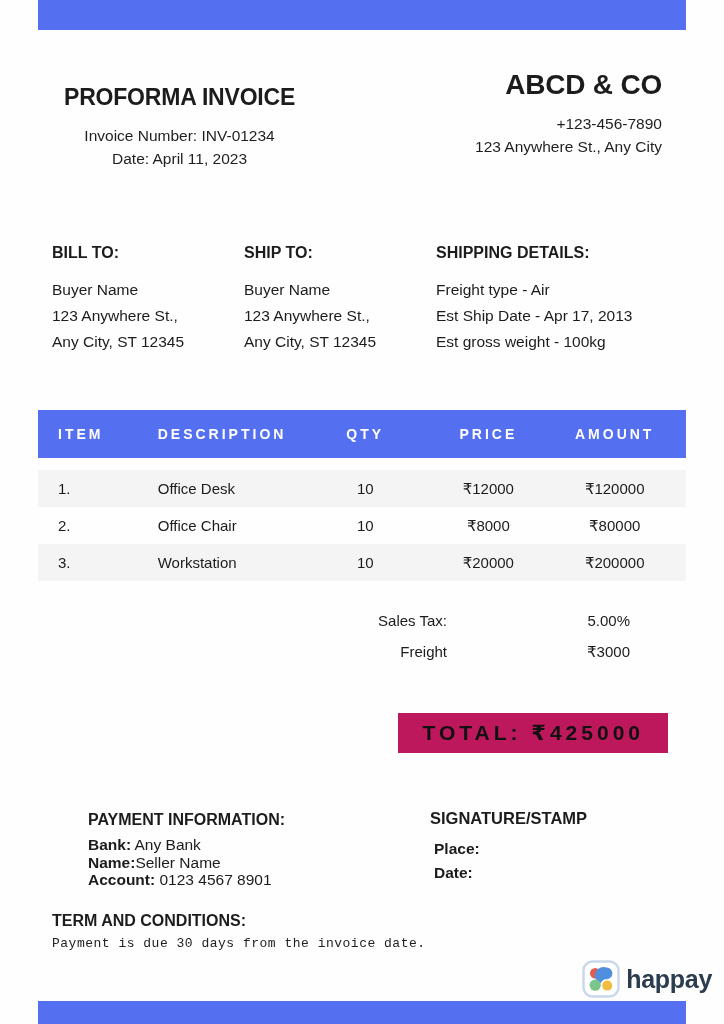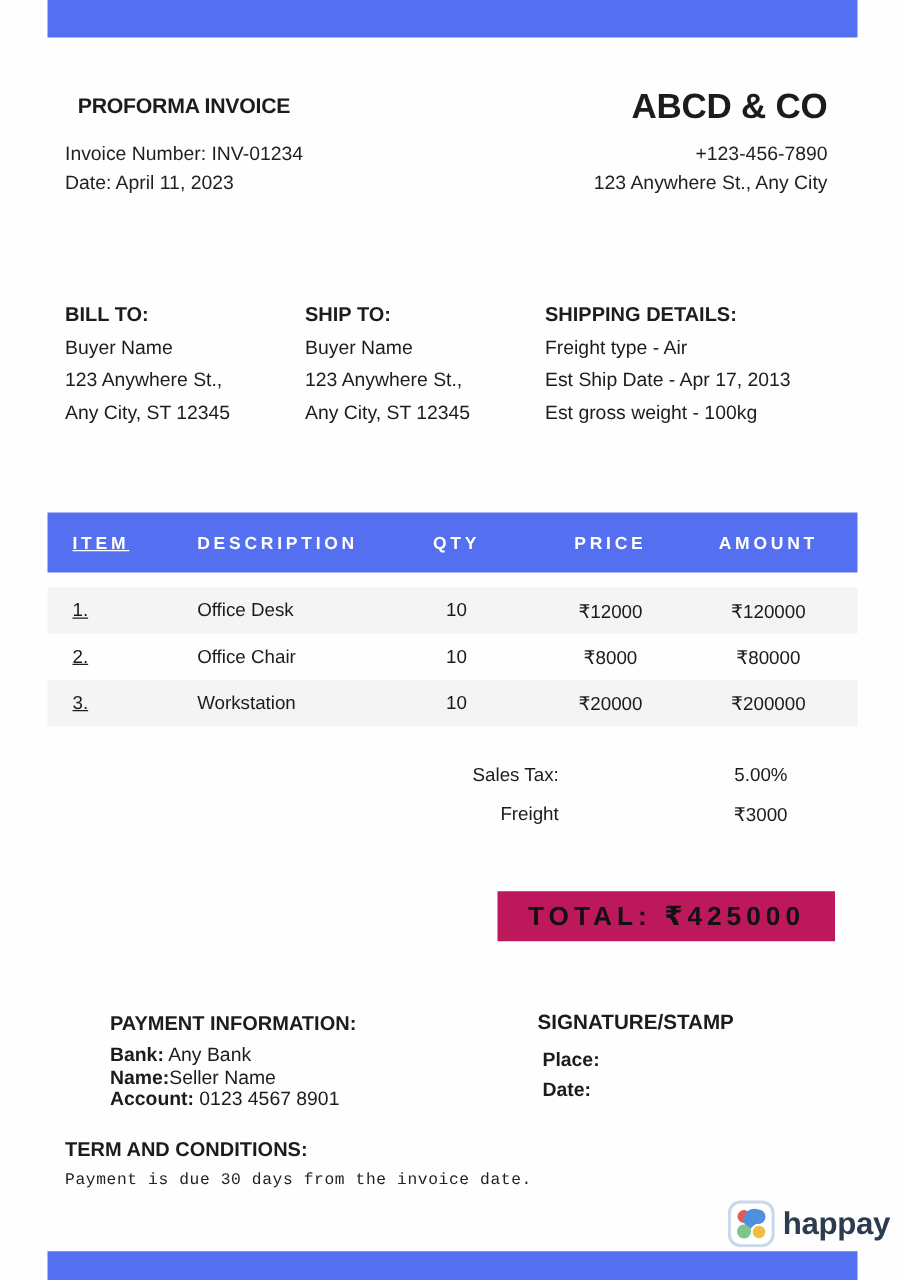--- a/index.html
+++ b/index.html
@@ -13,39 +13,39 @@
     color: #1c1c1c;
     overflow: hidden;
     margin: 0 auto;
   }
   .accent-bar { position: absolute; left: 38px; right: 38px; background: #5470f0; }
   .accent-bar.top { top: 0; height: 30px; }
   .accent-bar.bottom { bottom: 0; height: 23px; }
 
   
   .header { position: absolute; top: 70px; left: 52px; right: 62px; display: flex; justify-content: space-between; }
-  .doc-title { margin: 0; font-size: 17px; font-weight: 800; letter-spacing: -0.2px; line-height: 30px; text-align: center; }
+  .doc-title { margin: 12px; font-size: 23px; font-weight: 800; letter-spacing: -0.2px; line-height: 30px; text-align: center; }
   .company-name { font-size: 28px; font-weight: 800; letter-spacing: -0.2px; line-height: 30px; text-align: right; }
-  .header .meta { margin-top: 12px; font-size: 15.5px; line-height: 23px; color: #1f1f1f; }
+  .header .meta { margin-top: 12px; font-size: 15.5px; line-height: 23px; color: #1f1f1f; text-align: center; }
   .header-right .meta { text-align: right; }
 
   
   .parties { position: absolute; top: 244px; left: 52px; right: 40px; display: flex; }
   .party { width: 192px; }
   .party.wide { flex: 1; }
   .party h2 { margin: 0; font-size: 16px; font-weight: 800; }
-  .party .lines { margin-top: 4px; font-size: 15.5px; line-height: 26px; }
+  .party .lines { margin-top: 15px; font-size: 15.5px; line-height: 26px; }
 
   
   .items { position: absolute; top: 410px; left: 38px; right: 38px; }
   .thead { display: flex; align-items: center; height: 48px; background: #5470f0; color: #ffffff; font-size: 14px; font-weight: 700; letter-spacing: 3px; }
   .tbody { margin-top: 12px; }
   .trow { display: flex; align-items: center; height: 37px; font-size: 15px; }
   .trow.shade { background: #f4f4f4; }
-  .col-item   { width: 14%; padding-left: 20px; text-decoration: underline; }
+  .col-item   { width: 14%; padding-left: 20px; }
   .col-desc   { width: 26%; padding-left: 29px; }
   .col-qty    { width: 21%; text-align: center; }
   .col-price  { width: 17%; text-align: center; }
   .col-amount { width: 22%; text-align: center; }
 
   
   .totals { position: absolute; top: 612px; left: 300px; right: 94px; font-size: 15px; }
   .totrow { display: flex; margin-bottom: 14px; }
   .totlabel { flex: 1; text-align: right; }
   .totvalue { width: 183px; text-align: right; }

